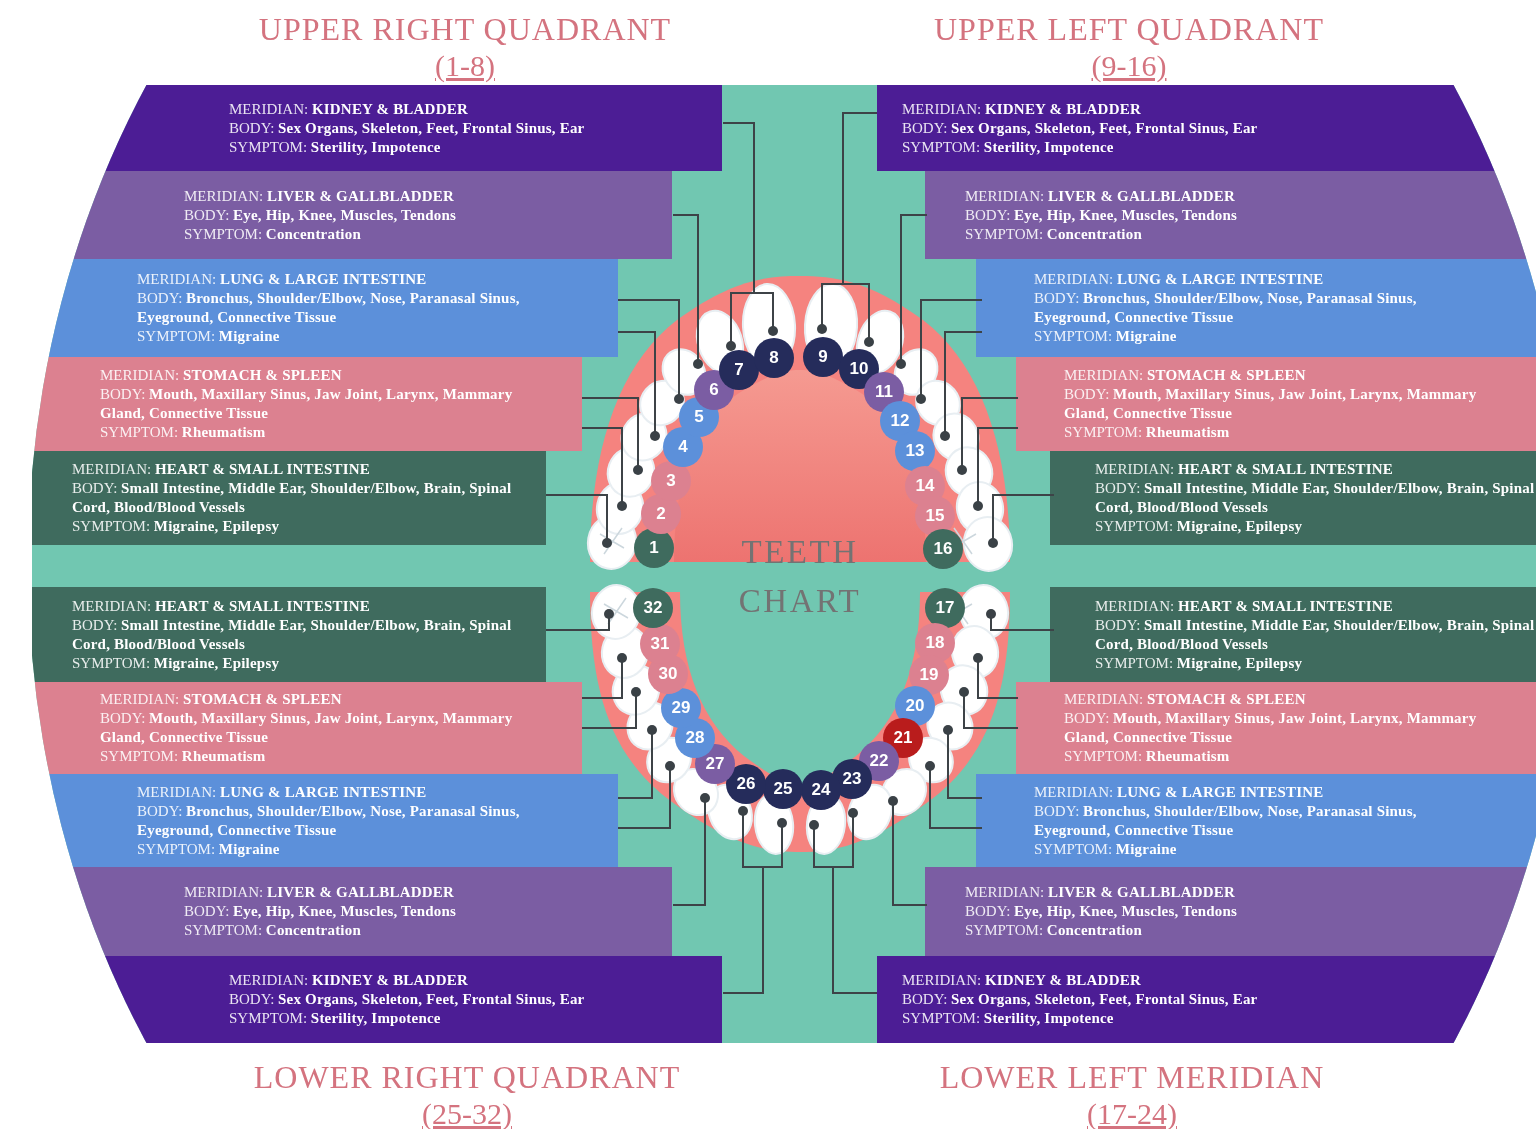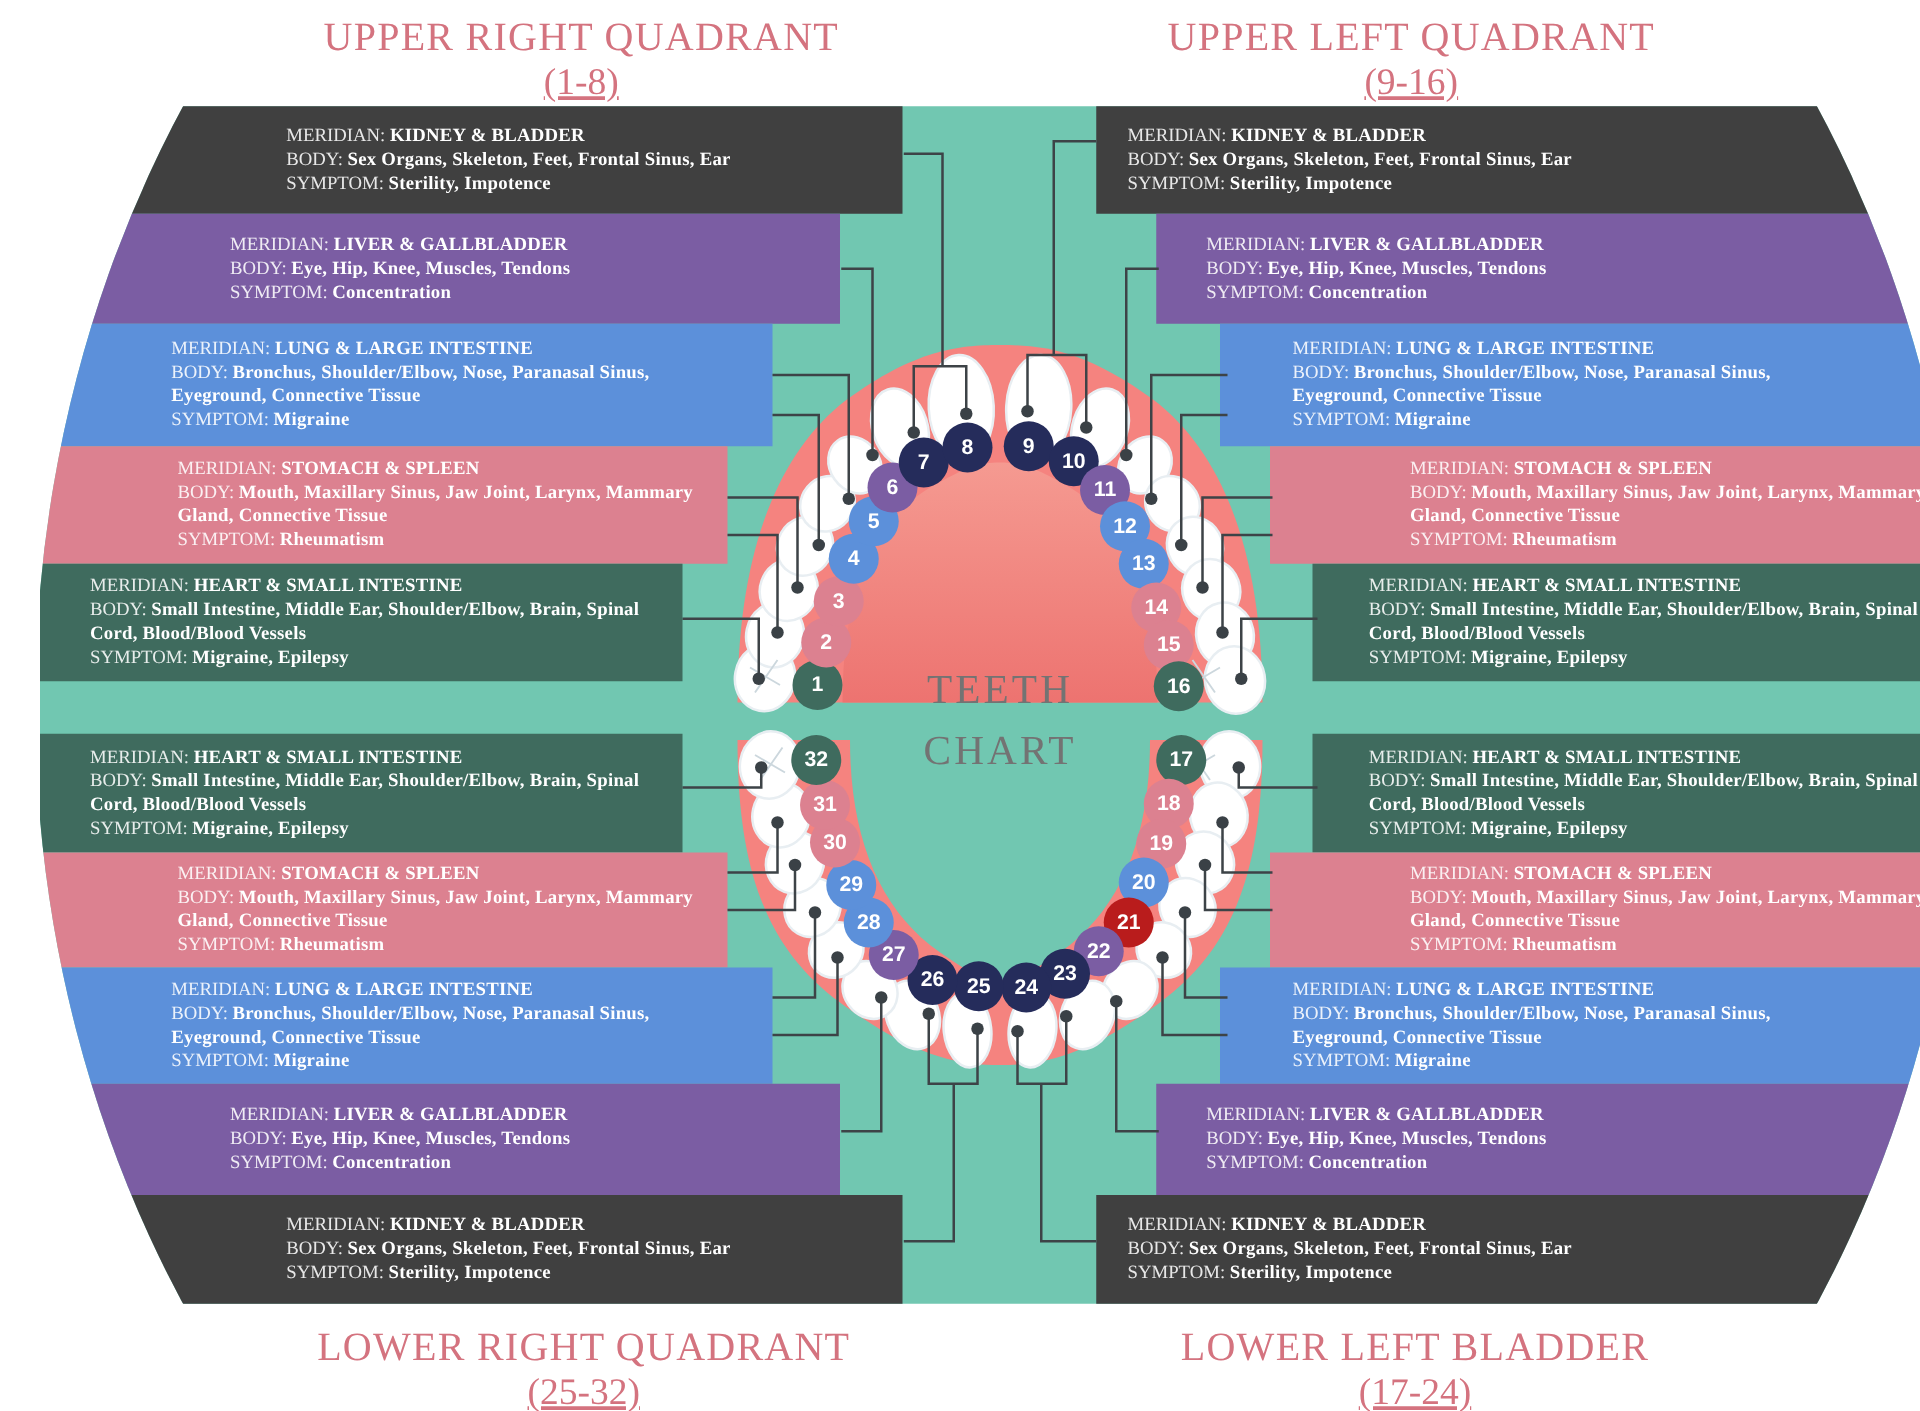--- a/index.html
+++ b/index.html
@@ -11,24 +11,24 @@
   .qtitle .qrange{font-size:30px;line-height:36px;text-decoration:underline;}
   
   .oval{position:absolute;inset:0;clip-path:ellipse(772px 900px at 768px 564px);}
   .teal{position:absolute;left:0;top:85px;width:1536px;height:958px;background:#71c7b1;}
   
   .b{position:absolute;left:0;display:flex;align-items:center;box-sizing:border-box;
      color:#ffffff;font-size:15px;line-height:19px;}
   .b p{margin:0;}
   .lb{opacity:.88;font-weight:400;}
   .b b{font-weight:700;letter-spacing:.2px;}
-  .navy{background:#404040;}
+  .navy{background:#4c1d95;}
   .purple{background:#7b5da3;}
   .blue{background:#5c90da;}
-  .rose{background:#dc8190;justify-content:flex-end;}
+  .rose{background:#dc8190;}
   .green{background:#3f6b5e;}
   
   .ctitle{position:absolute;left:568px;top:528px;width:400px;text-align:center;color:#737373;
           font-size:33px;line-height:49px;letter-spacing:2.5px;}
   
   .art{position:absolute;left:0;top:0;pointer-events:none;}
   
   .tooth-num{position:absolute;width:40px;height:40px;border-radius:50%;color:#ffffff;
              font-family:"Liberation Sans",sans-serif;font-weight:700;font-size:17px;
              line-height:40px;text-align:center;}
@@ -44,21 +44,21 @@
   </div>
   <div class="qtitle" style="left:747px;top:10px">
     <div class="qname">UPPER LEFT QUADRANT</div>
     <div class="qrange">(9-16)</div>
   </div>
   <div class="qtitle" style="left:85px;top:1058px">
     <div class="qname">LOWER RIGHT QUADRANT</div>
     <div class="qrange">(25-32)</div>
   </div>
   <div class="qtitle" style="left:750px;top:1058px">
-    <div class="qname">LOWER LEFT BLADDER</div>
+    <div class="qname">LOWER LEFT MERIDIAN</div>
     <div class="qrange">(17-24)</div>
   </div>
 
   <div class="oval">
     <div class="teal"></div>
 
     <div class="b navy" style="top:85px;height:86px;width:690px;padding-left:197px">
       <div style="max-width:475px">
         <p><span class="lb">MERIDIAN:</span> <b>KIDNEY &amp; BLADDER</b></p>
         <p><span class="lb">BODY:</span> <b>Sex Organs, Skeleton, Feet, Frontal Sinus, Ear</b></p>

